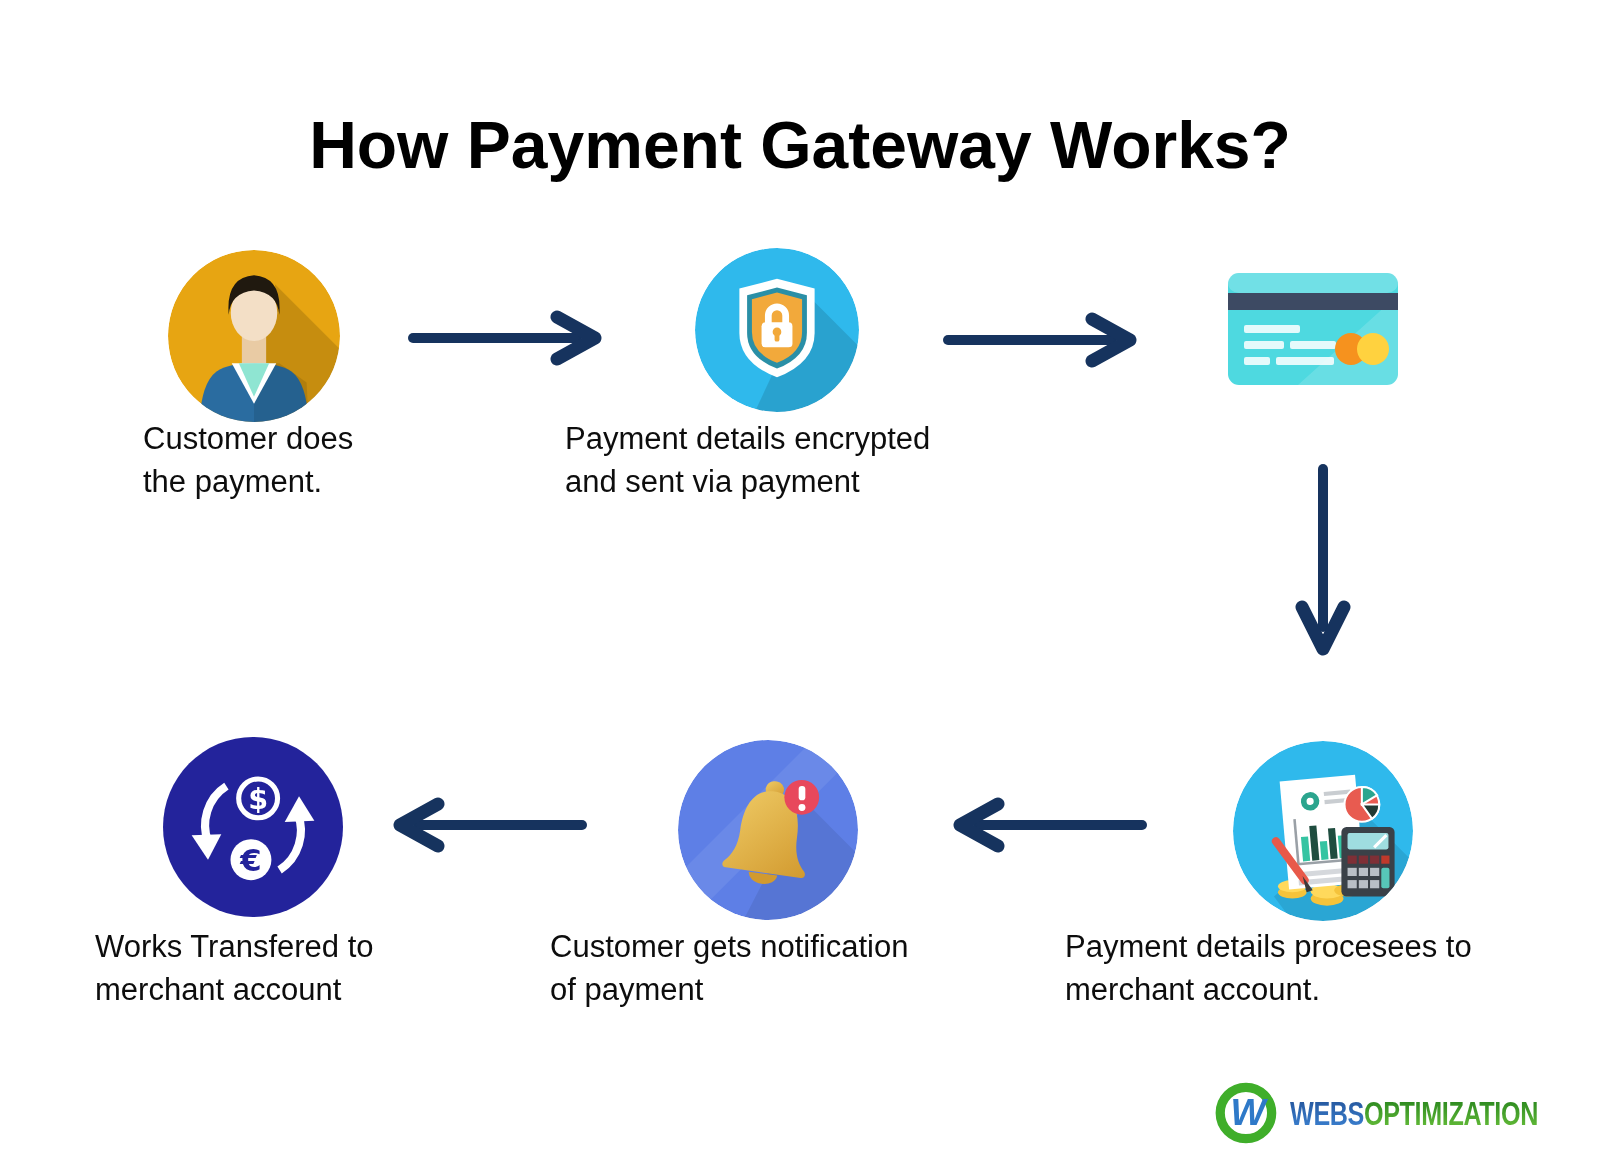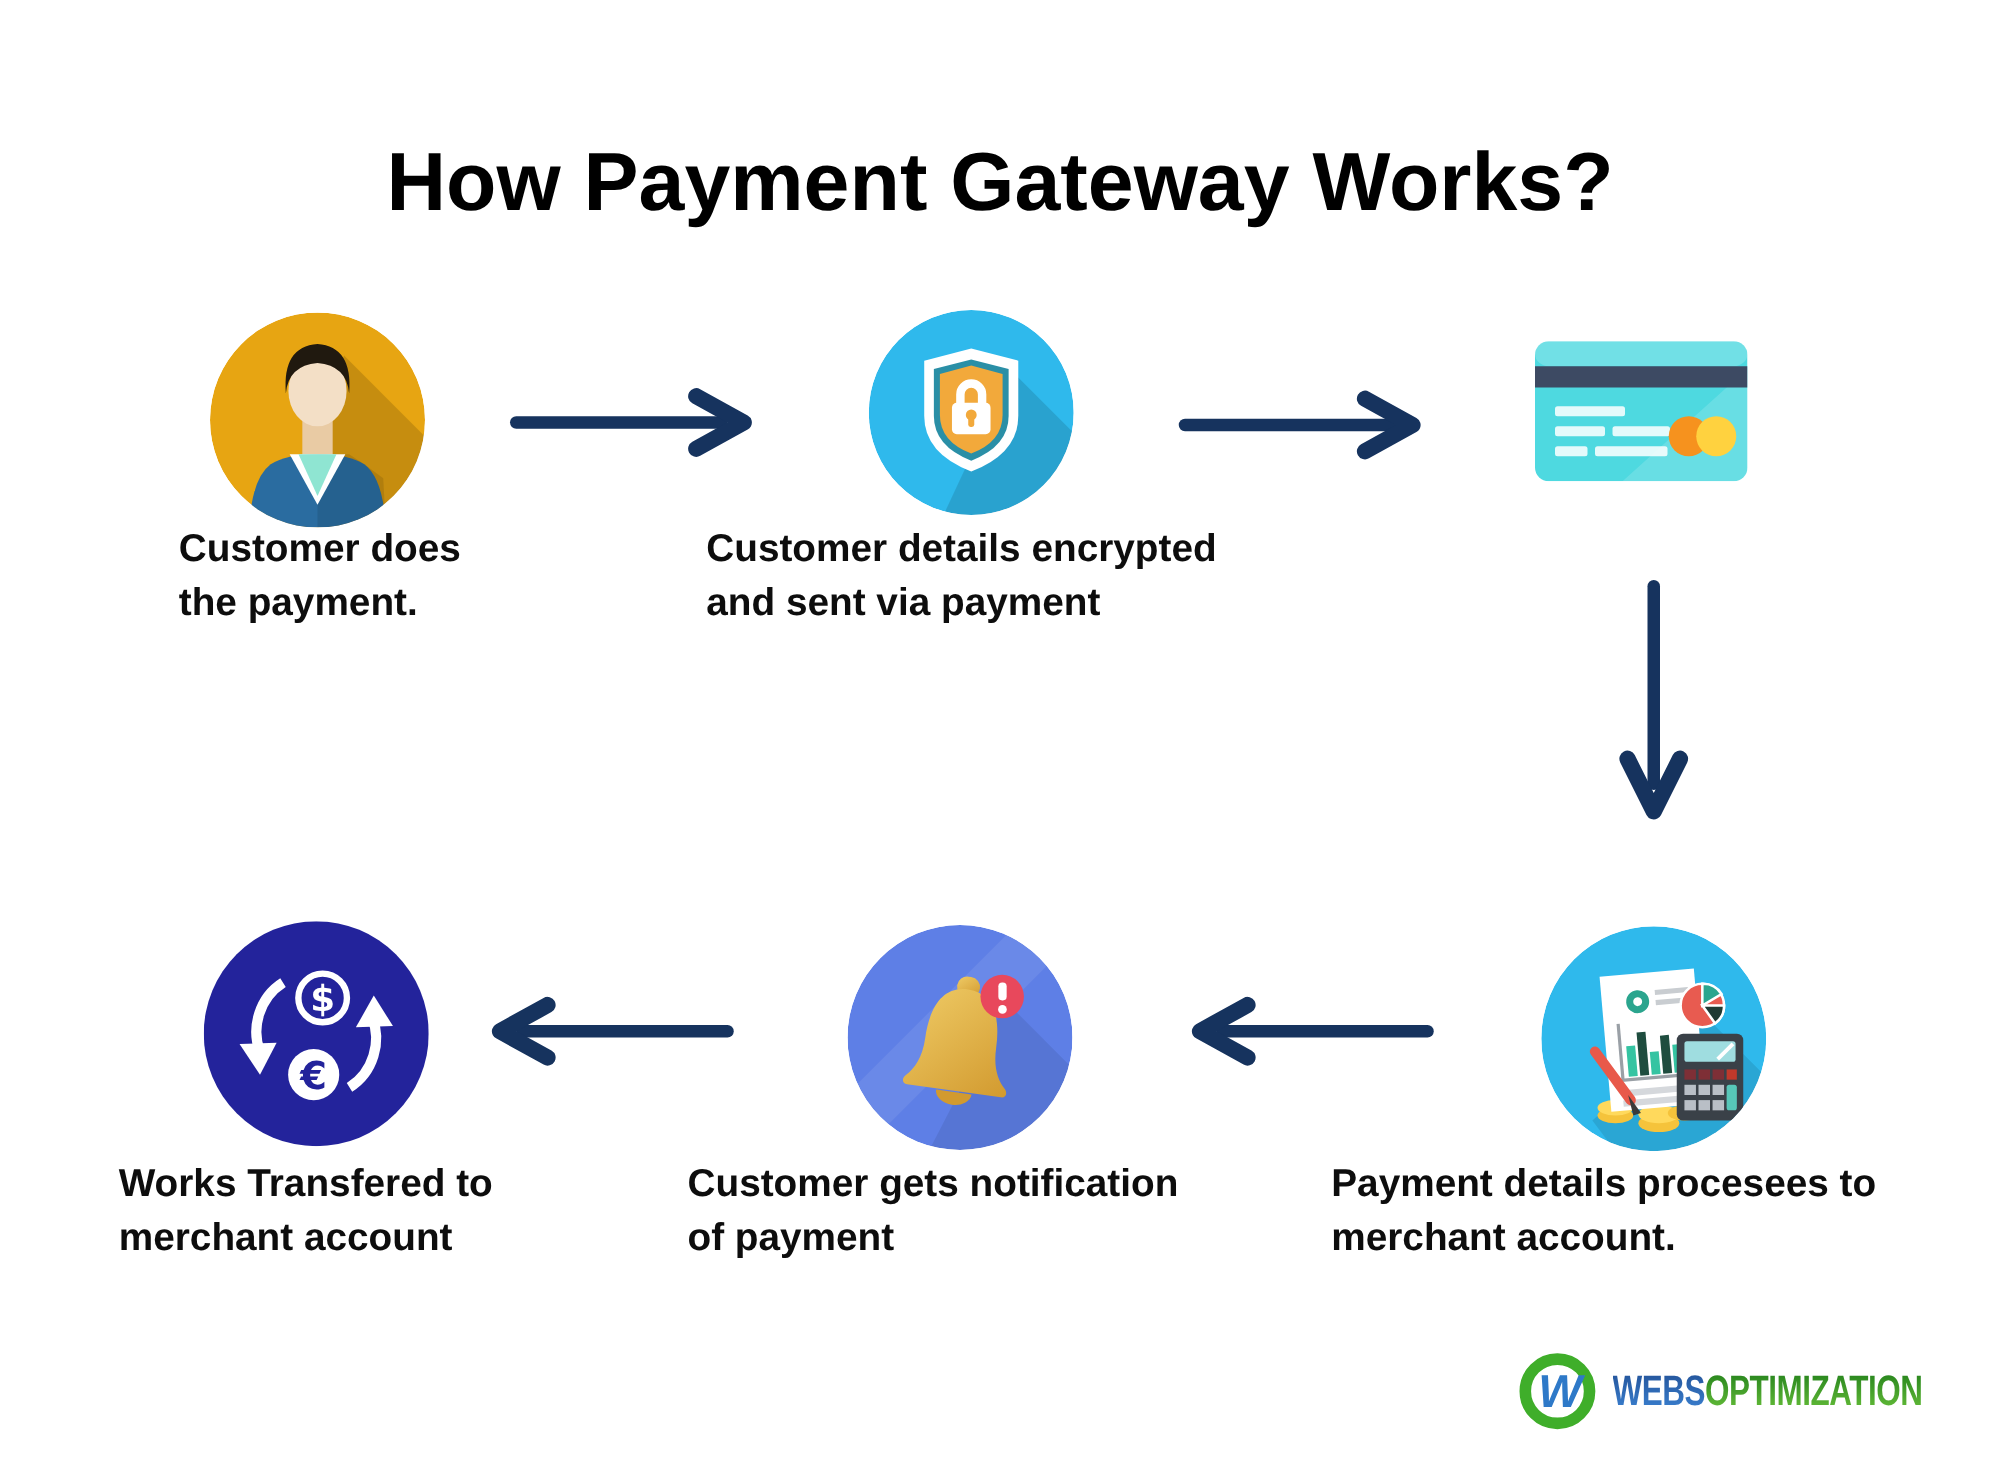--- a/index.html
+++ b/index.html
@@ -7,21 +7,21 @@
     position:relative;width:1600px;height:1170px;background:#ffffff;
     font-family:"Liberation Sans",sans-serif;overflow:hidden;margin-top:15px;
   }
   .title{
     position:absolute;top:48px;left:0;width:100%;text-align:center;
     font-size:66px;font-weight:bold;color:var(--title-text,#000);
     letter-spacing:0px;
   }
   .step-icon{position:absolute;}
   .label{
-    position:absolute;font-size:31px;font-weight:bold;
+    position:absolute;font-size:31px;font-weight:normal;
     color:var(--label-text,#0d0d0d);line-height:1.38;white-space:pre-line;
   }
   .flow-arrow{position:absolute;}
   .flow-arrow .shaft{stroke:var(--arrow,#16335E);stroke-width:10;stroke-linecap:round;}
   .flow-arrow .head{stroke:var(--arrow,#16335E);stroke-width:13;stroke-linecap:round;stroke-linejoin:round;fill:none;}
 
   
   .f-gold{fill:var(--gold-circle,#E7A512);}
   .f-sky{fill:var(--sky-circle,#2FB9EC);}
   .f-bell{fill:var(--bell-circle,#5E7FE6);}
@@ -130,21 +130,21 @@
     <rect x="16" y="68" width="40" height="8" rx="2" fill="rgba(255,255,255,0.85)"></rect>
     <rect x="62" y="68" width="46" height="8" rx="2" fill="rgba(255,255,255,0.85)"></rect>
     <rect x="16" y="84" width="26" height="8" rx="2" fill="rgba(255,255,255,0.85)"></rect>
     <rect x="48" y="84" width="58" height="8" rx="2" fill="rgba(255,255,255,0.85)"></rect>
     <circle cx="123" cy="76" r="16" fill="#F6921E"></circle>
     <circle cx="145" cy="76" r="16" fill="#FFD23F"></circle>
   </svg>
 
   <div class="label" id="label-customer">Customer does
 the payment.</div>
-  <div class="label" id="label-encrypted">Customer details encrypted
+  <div class="label" id="label-encrypted">Payment details encrypted
 and sent via payment</div>
 
   <svg id="arrow-down" class="flow-arrow" width="56" height="198" viewBox="0 0 56 198">
     <line class="shaft" x1="28" y1="8" x2="28" y2="166"></line>
     <polyline class="head" points="7,146 28,188 49,146"></polyline>
   </svg>
 
   <svg id="step-funds" class="step-icon" width="180" height="180" viewBox="0 0 176 176">
     <circle cx="88" cy="88" r="88" class="f-indigo"></circle>
     <circle cx="93" cy="60" r="19" fill="none" stroke="#ffffff" stroke-width="5"></circle>

